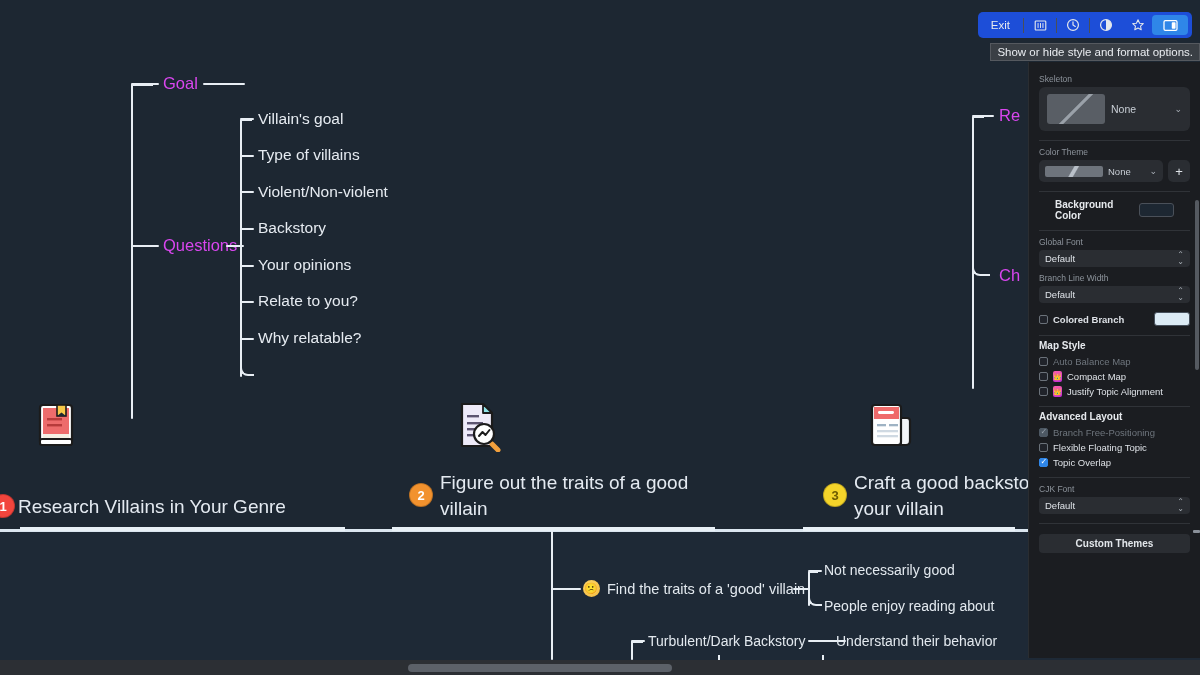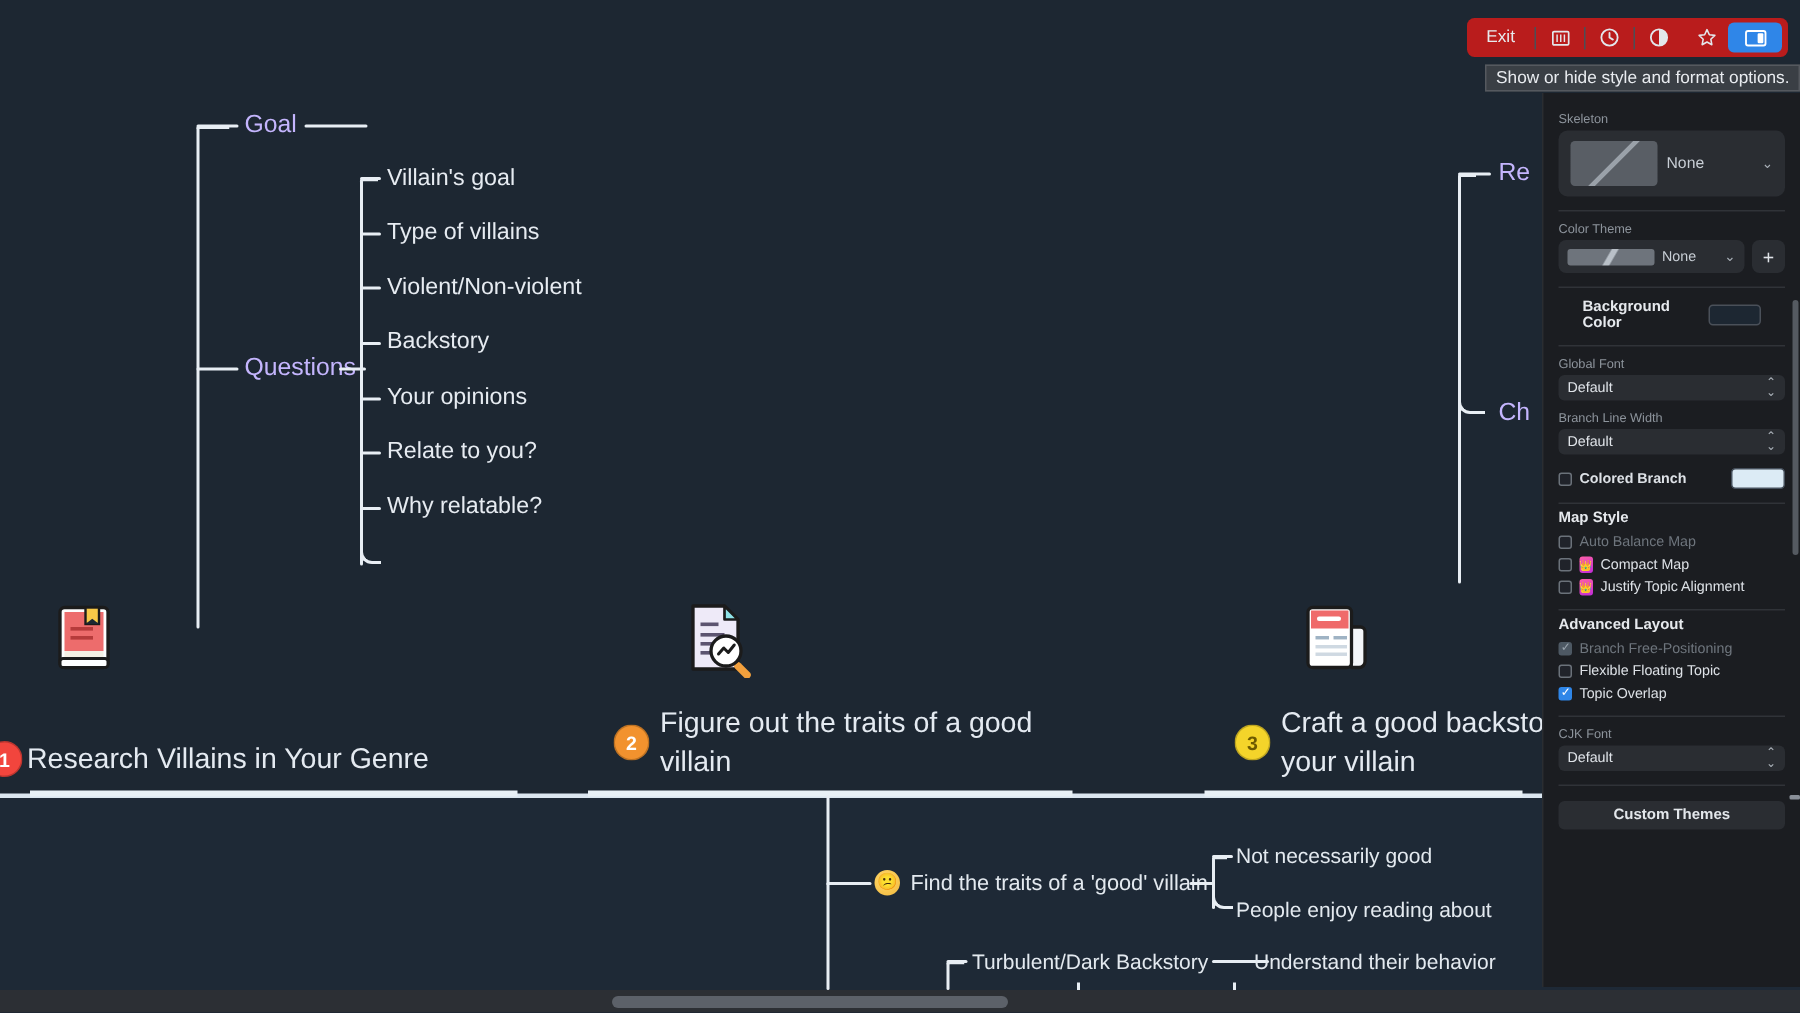--- a/index.html
+++ b/index.html
@@ -24,21 +24,21 @@
     background: #1e2936;
   }
 
   
   .node {
     position: absolute;
     color: #e9edf2;
     white-space: nowrap;
     line-height: 1.15;
   }
-  .n-lvl1 { font-size: 16.5px; color: #c4b5fd; }
+  .n-lvl1 { font-size: 16.5px; color: #d946ef; }
   .n-lvl2 { font-size: 15.5px; color: #e6ebf1; }
   .n-small { font-size: 14px; color: #e3e9ef; }
 
   
   .hline { position: absolute; background: #e8eef4; height: 2px; border-radius: 1px; }
   .vline { position: absolute; background: #e8eef4; width: 2px; border-radius: 1px; }
   .elbow {
     position: absolute;
     border-left: 2px solid #e8eef4;
     border-top: 2px solid #e8eef4;
@@ -83,21 +83,21 @@
 
   
   .frag { position: absolute; font-size: 14px; color: #dbe2ea; white-space: nowrap; }
   .frag-hl { background: #1b6f87; color: #e8f4f8; padding: 1px 2px; }
 
   
   .toolbar {
     position: absolute; right: 8px; top: 12px;
     height: 26px;
     display: flex; align-items: center;
-    background: #b91c1c;
+    background: #1d4ed8;
     border-radius: 5px;
     padding: 0 4px;
     gap: 2px;
     z-index: 40;
   }
   .tb-exit {
     color: #e7eaee; font-size: 11.5px;
     padding: 4px 9px; border-radius: 4px;
   }
   .tb-sep { width: 1px; height: 15px; background: #4a4f56; margin: 0 2px; }

